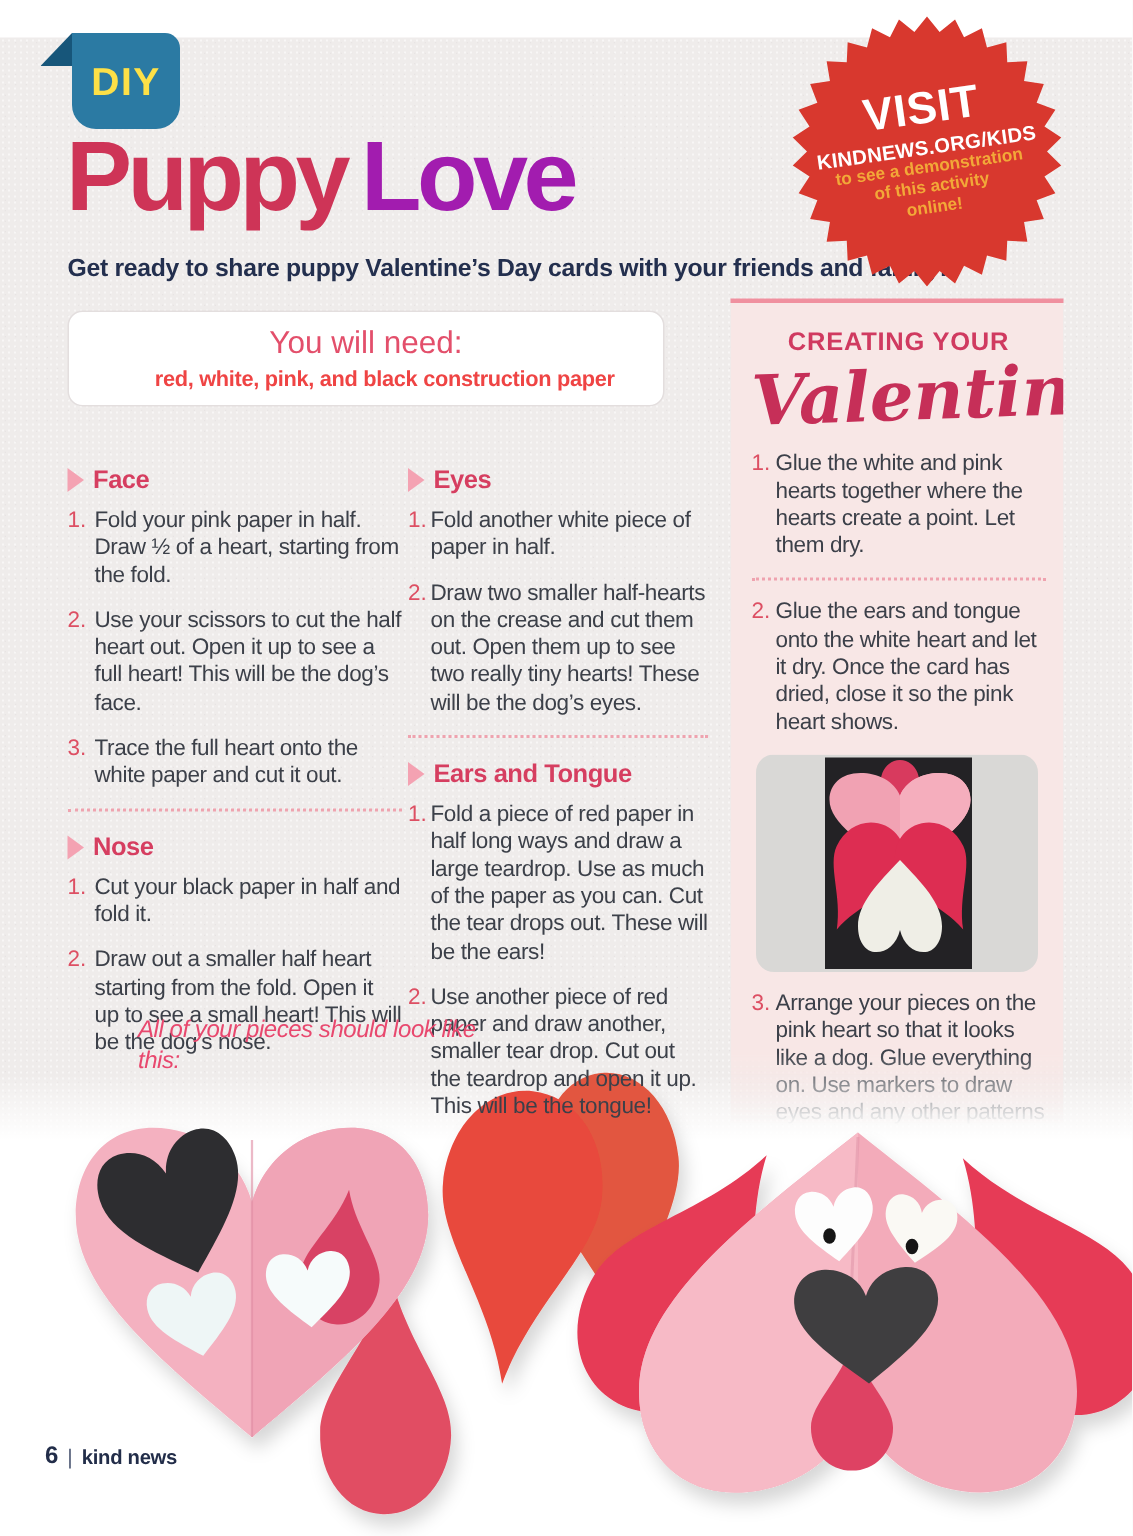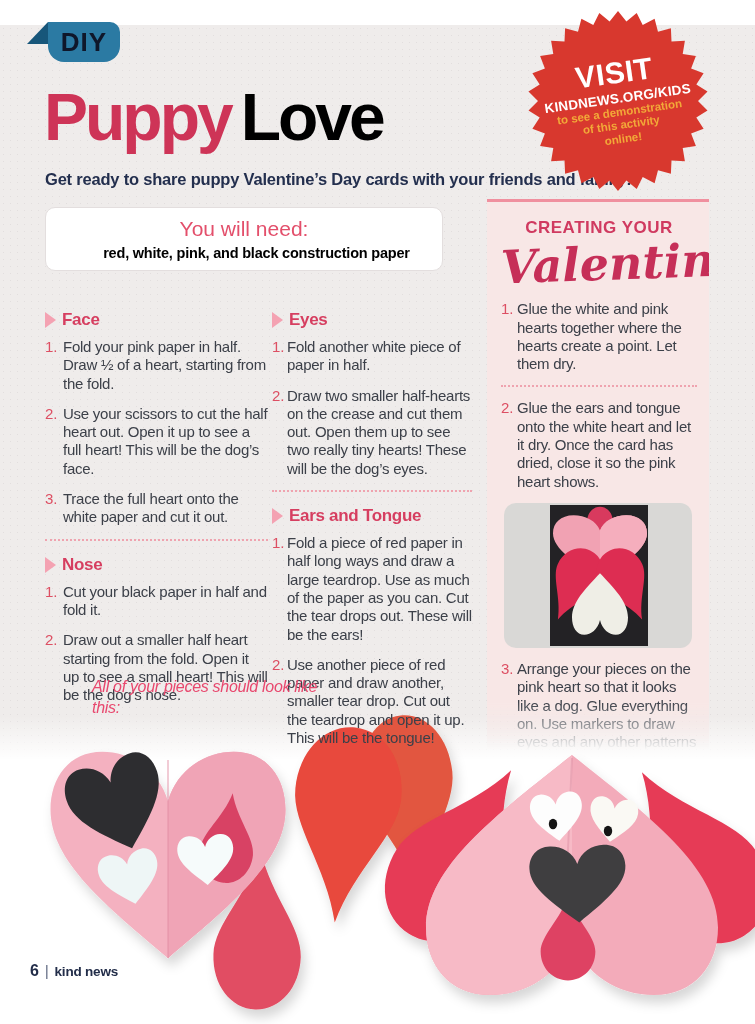--- a/index.html
+++ b/index.html
@@ -11,48 +11,48 @@
   .texture{left:0;top:25px;width:755px;height:735px;background-color:#efeceb;
     background-image:radial-gradient(rgba(255,255,255,.55) .5px, transparent .6px),
                      radial-gradient(rgba(196,190,193,.30) .5px, transparent .6px);
     background-size:4px 4px,7px 7px;z-index:0;}
   .bottom-white{left:0;top:716px;width:755px;height:308px;
     background:linear-gradient(180deg, rgba(255,255,255,0) 0px, #fff 44px);z-index:2;}
 
   
   .diy-fold{left:27px;top:22px;width:21px;height:22px;background:#17567a;
     clip-path:polygon(100% 0,100% 100%,0 100%);z-index:6;}
-  .diy-badge{left:48px;top:22px;width:72px;height:40px;background:#2b7aa3;
-    border-radius:0 10px 16px 16px;color:#0f172a;font-weight:bold;font-size:26px;
+  .diy-badge{left:48px;top:22px;width:72px;height:64px;background:#2b7aa3;
+    border-radius:0 10px 16px 16px;color:#fde047;font-weight:bold;font-size:26px;
     display:flex;align-items:center;justify-content:center;letter-spacing:1px;z-index:6;}
 
   
   .title{left:44px;top:84px;font-size:66px;font-weight:bold;letter-spacing:-3px;
     line-height:1;white-space:nowrap;z-index:5;}
   .title .w1{color:#ce3457;}
-  .title .w2{color:#000000;margin-left:10px;}
+  .title .w2{color:#a21caf;margin-left:10px;}
   .subtitle{left:45px;top:170px;width:640px;font-size:16.5px;font-weight:bold;
     color:#232f4e;letter-spacing:-.2px;z-index:5;}
 
   
   .starburst{left:527px;top:10px;width:182px;height:182px;z-index:6;}
   .starburst svg{position:absolute;left:0;top:0;}
   .star-text{position:absolute;left:0;top:0;width:182px;height:182px;display:flex;
     flex-direction:column;align-items:center;justify-content:center;
     transform:rotate(-8deg);text-align:center;line-height:1.15;}
   .star-text .l1{color:#fff;font-weight:bold;font-size:30px;letter-spacing:.5px;}
   .star-text .l2{color:#fff;font-weight:bold;font-size:13.5px;letter-spacing:.2px;}
   .star-text .ly{color:#f2a838;font-weight:bold;font-size:11.5px;}
 
   
   .need-box{left:45px;top:207px;width:398px;height:64px;background:#fff;
     border:1px solid #e3dede;border-radius:10px;text-align:center;z-index:5;
     box-sizing:border-box;padding-top:9px;}
   .need-title{font-size:21px;color:#e34f6b;margin-bottom:3px;}
-  .need-line{font-size:14.5px;font-weight:bold;color:#000000;line-height:1.32;letter-spacing:-.2px;padding-left:25px;}
+  .need-line{font-size:14.5px;font-weight:bold;color:#ef4444;line-height:1.32;letter-spacing:-.2px;padding-left:25px;}
 
   
   .col{z-index:5;}
   .col-left{left:45px;top:310px;width:223px;}
   .col-mid{left:272px;top:310px;width:200px;}
   .sec-head{display:flex;align-items:center;margin-bottom:8px;}
   .tri{width:0;height:0;border-left:11px solid #f4a2b2;border-top:8px solid transparent;
     border-bottom:8px solid transparent;margin-right:6px;flex:none;}
   .sec-title{font-size:17px;font-weight:bold;color:#d63e60;letter-spacing:-.3px;}
   .step{display:flex;margin-bottom:12px;}

